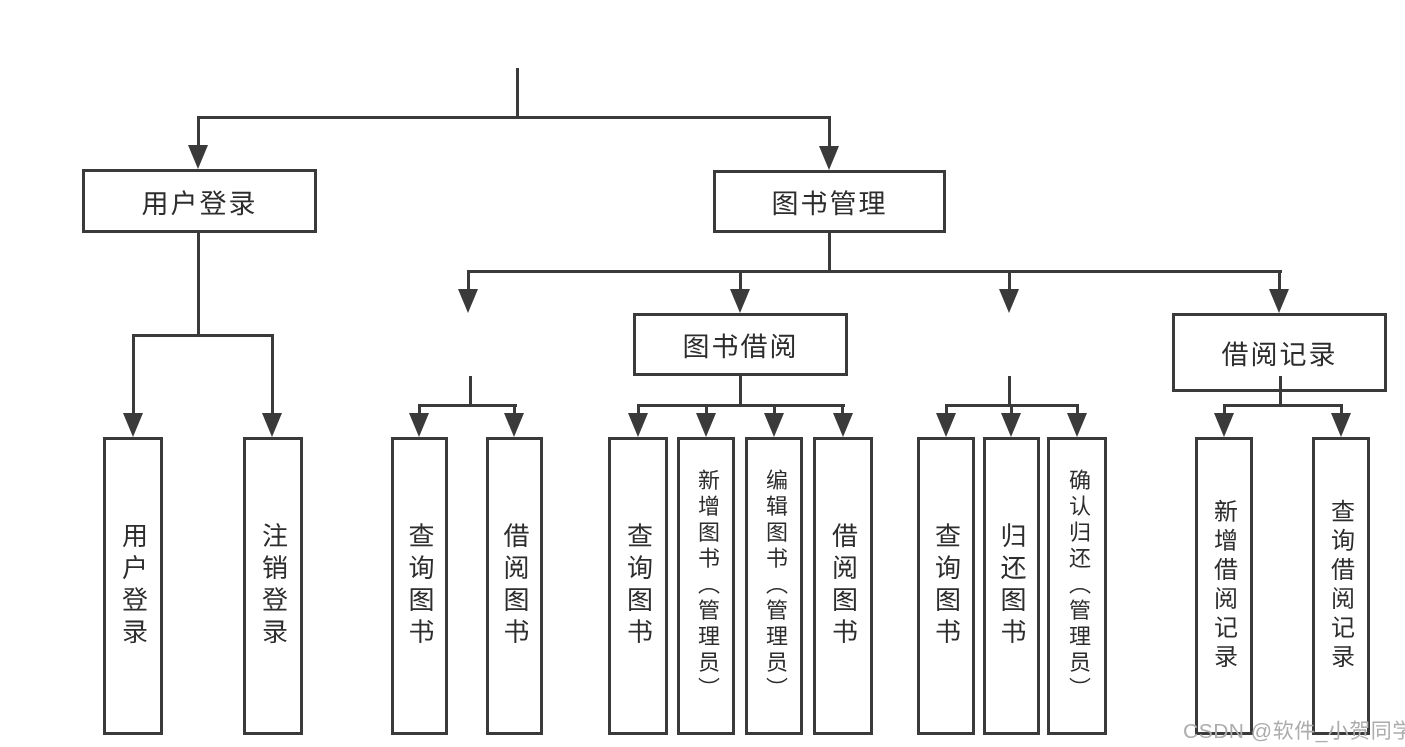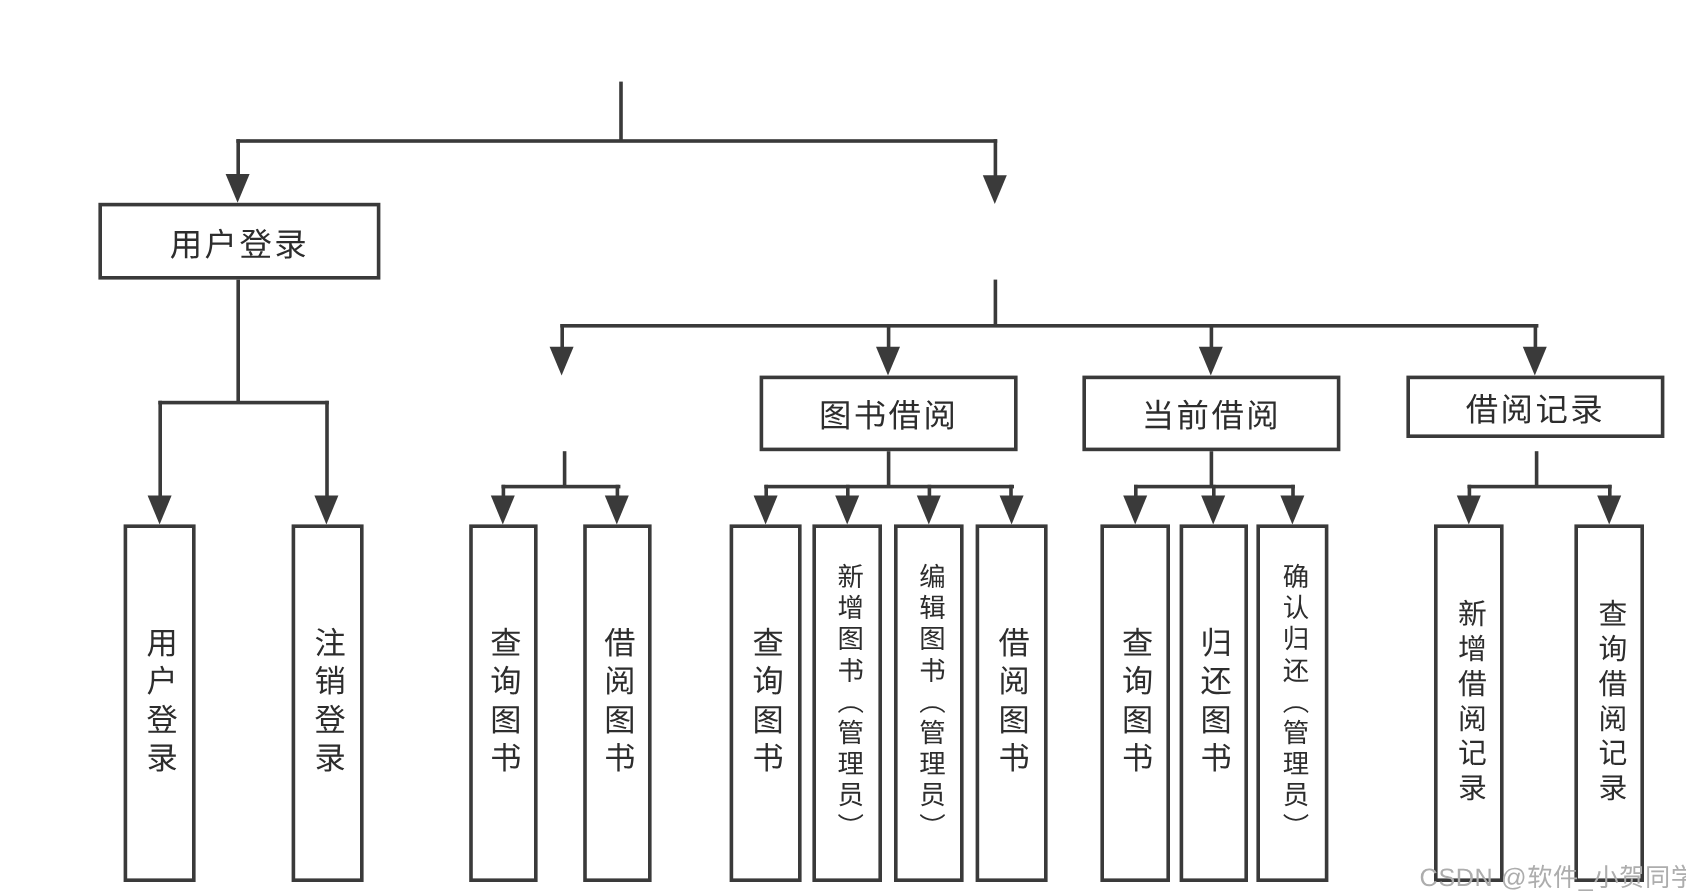--- a/index.html
+++ b/index.html
@@ -68,24 +68,24 @@
     letter-spacing:0.5px;
   }
 </style>
 </head>
 <body>
 
 <div class="canvas">
 
 
   <div class="node" style="left:82px;top:169px;width:235px;height:64px">用户登录</div>
+  <div class="node" style="left:713px;top:170px;width:233px;height:63px">图书管理</div>
 
   <div class="node" style="left:633px;top:313px;width:215px;height:63px">图书借阅</div>
-  <div class="node" style="left:902px;top:313px;width:215px;height:63px">当前借阅</div>
-  <div class="node" style="left:1172px;top:313px;width:215px;height:52px">借阅记录</div>
+  <div class="node" style="left:1172px;top:313px;width:215px;height:79px">借阅记录</div>
 
   <div class="node vnode" style="left:103px;top:437px;width:60px;height:298px">用户登录</div>
   <div class="node vnode" style="left:243px;top:437px;width:60px;height:298px">注销登录</div>
 
   <div class="node vnode" style="left:391px;top:437px;width:57px;height:298px">查询图书</div>
   <div class="node vnode" style="left:486px;top:437px;width:57px;height:298px">借阅图书</div>
 
   <div class="node vnode" style="left:608px;top:437px;width:60px;height:298px">查询图书</div>
   <div class="node vnode small" style="left:677px;top:437px;width:58px;height:298px">新增图书（管理员）</div>
   <div class="node vnode small" style="left:745px;top:437px;width:58px;height:298px">编辑图书（管理员）</div>

